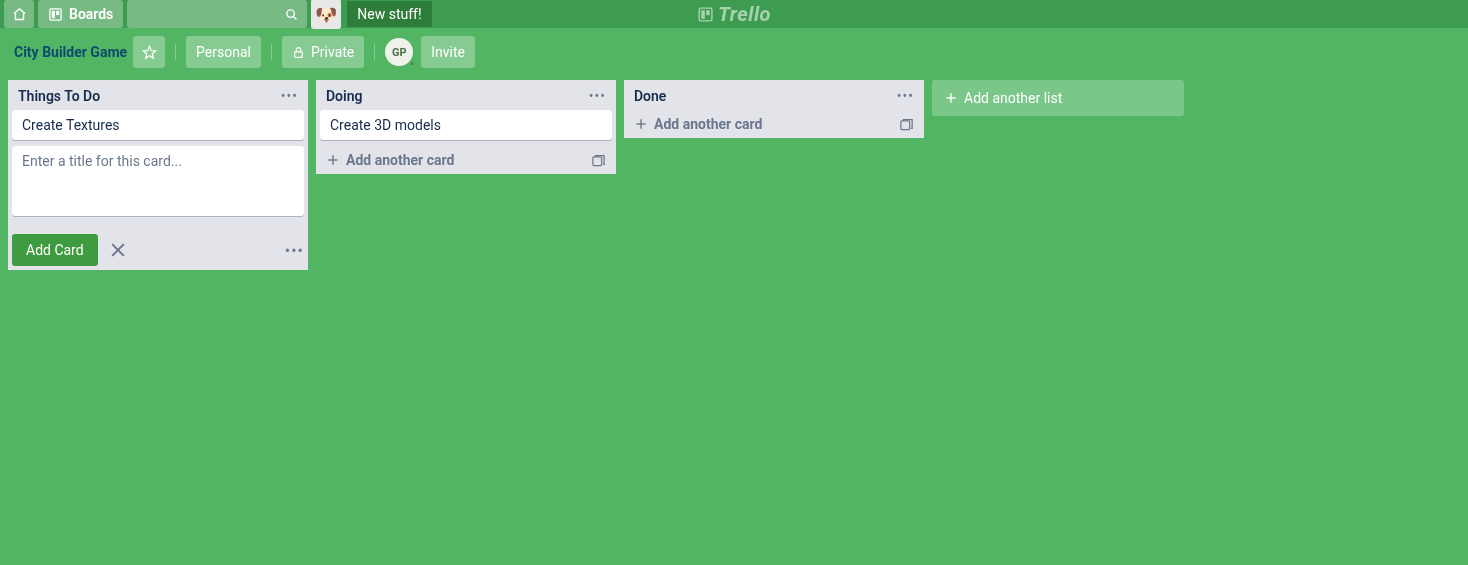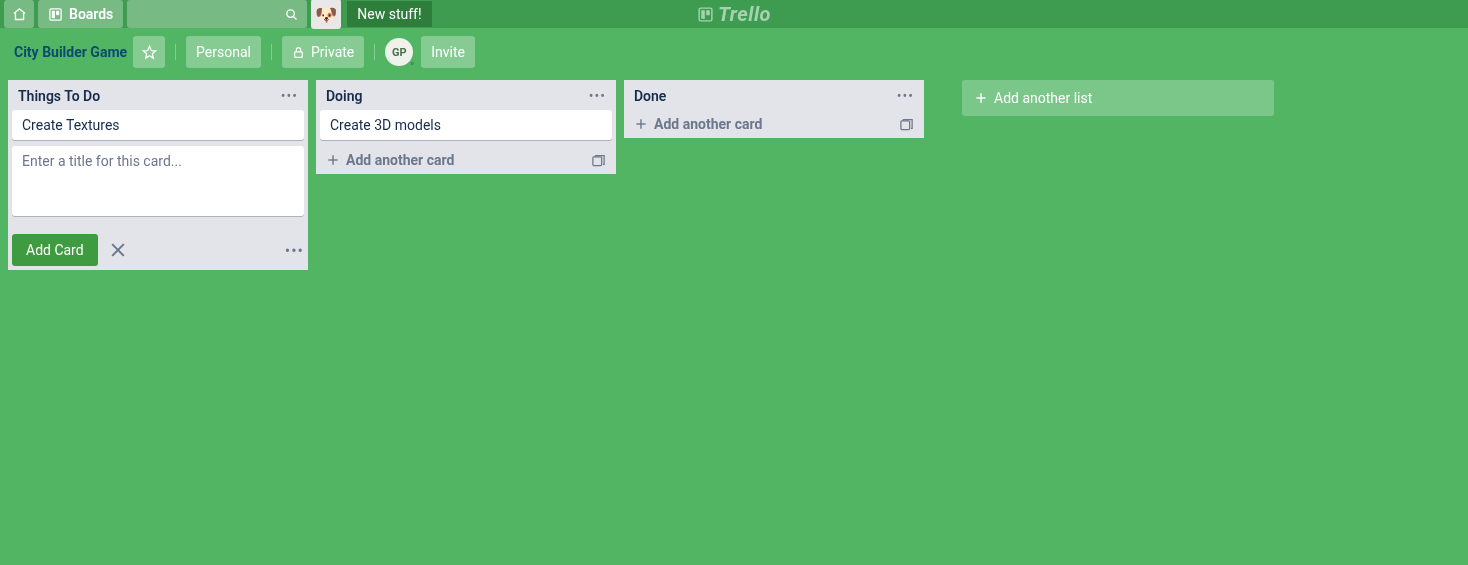--- a/index.html
+++ b/index.html
@@ -37,21 +37,21 @@
 .card .edit-icon { position:absolute; right:6px; top:6px; color:#6b778c; opacity:0.9; }
 .composer { background:#fff; border-radius:3px; box-shadow:0 1px 0 rgba(9,30,66,0.25); padding:7px 10px; min-height:66px; margin-bottom:18px; }
 .composer textarea { width:100%; border:none; resize:none; outline:none; font-size:14px; font-family:inherit; color:#172b4d; min-height:52px; }
 .composer textarea::placeholder { color:#6b778c; }
 .composer-controls { display:flex; align-items:center; gap:10px;justify-content:flex-end; }
 .add-card-btn { background:#3f9b3f; color:#fff; border:none; border-radius:3px; padding:8px 14px; font-size:14px; cursor:pointer; }
 .close-x { color:#6b778c; cursor:pointer; display:flex; }
 .composer-menu { margin-left:auto; color:#6b778c; cursor:pointer; font-size:16px; letter-spacing:1px; }
 .add-another-card { display:flex; align-items:center; justify-content:space-between; padding:6px 6px 2px; color:#6b778c; font-size:14px; cursor:pointer; border-radius:3px;font-weight:bold; }
 .add-another-card .left { display:flex; align-items:center; gap:6px; }
-.add-list { width:312px; background: rgba(255,255,255,0.24); border-radius:3px; padding:10px 12px; color:#fff; font-size:14px; display:flex; align-items:center; gap:6px; cursor:pointer; flex-shrink:0;margin-left:30px; }
+.add-list { width:252px; background: rgba(255,255,255,0.24); border-radius:3px; padding:10px 12px; color:#fff; font-size:14px; display:flex; align-items:center; gap:6px; cursor:pointer; flex-shrink:0; }
 
 svg { display:block; }
 </style>
 </head>
 <body>
 
 <div class="topbar">
   <div class="btn icon-only">
     <svg width="15" height="15" viewBox="0 0 24 24" fill="none" stroke="#fff" stroke-width="2.2">
         <path d="M3 10.5L12 3l9 7.5"></path>

